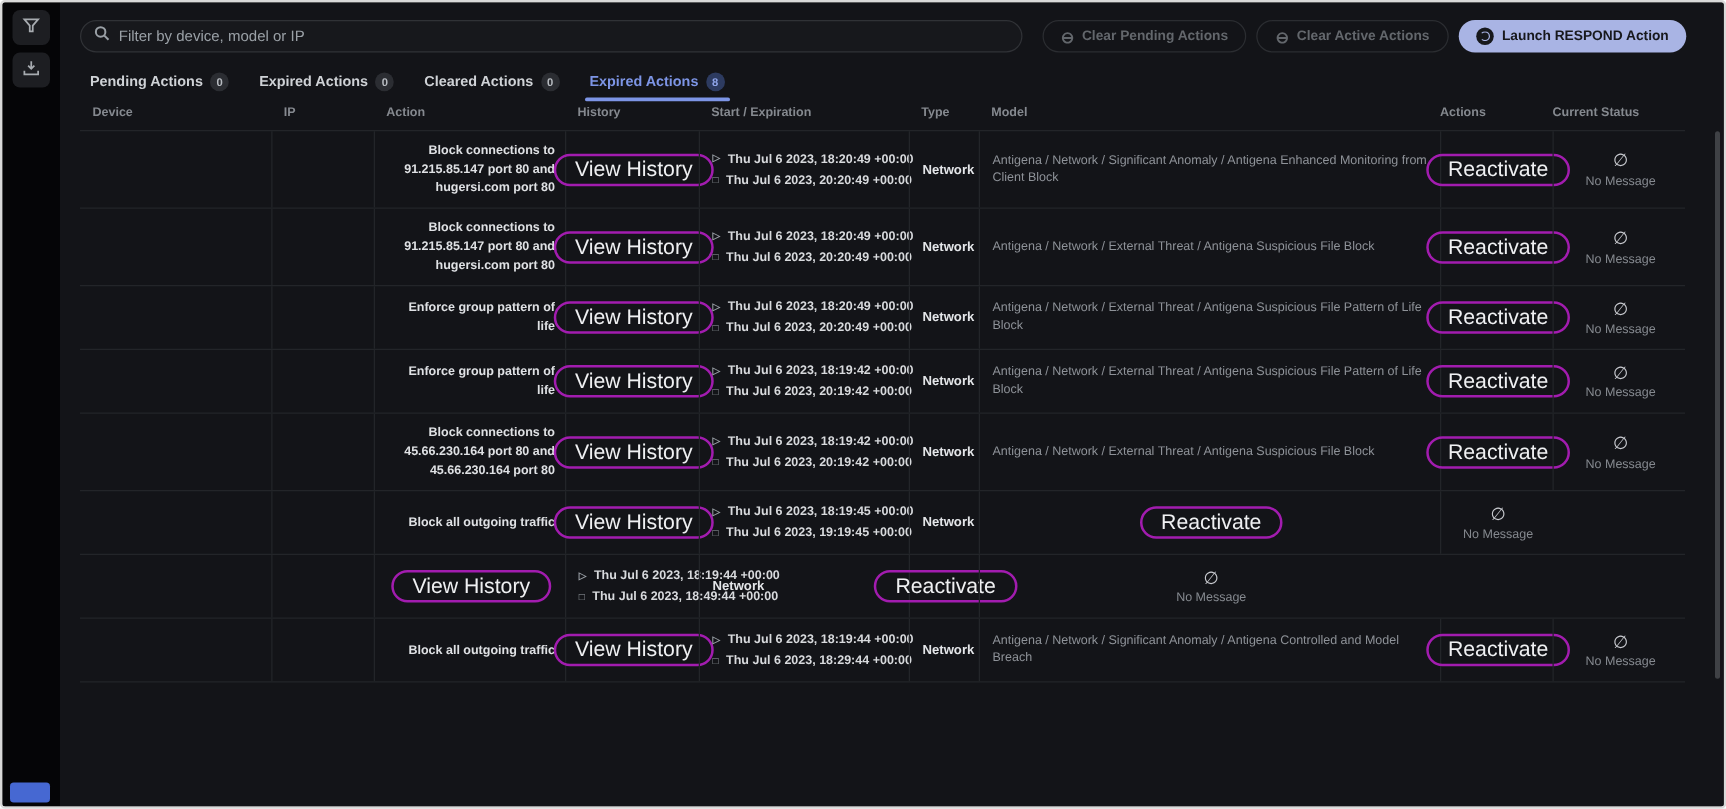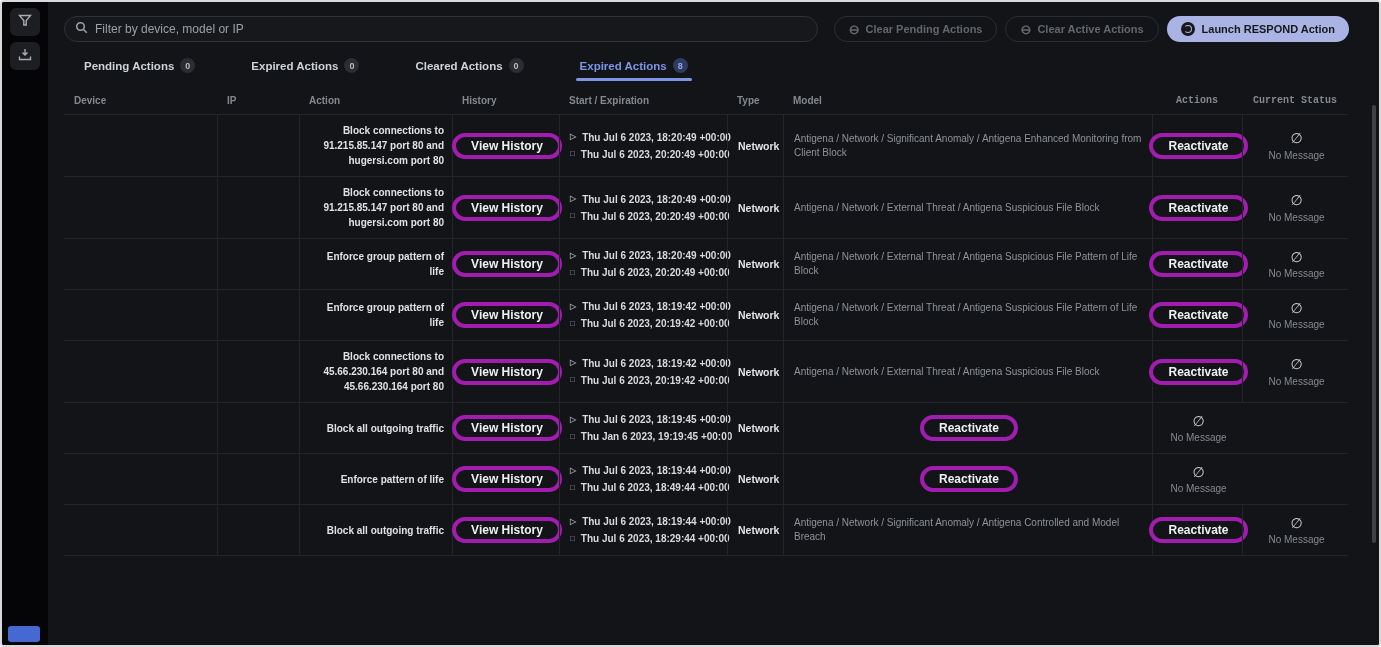--- a/index.html
+++ b/index.html
@@ -40,49 +40,49 @@
     height:26px; border-radius:14px; border:none; background:#a9b4e4; color:#17181c;
     font-size:11px; font-weight:bold; padding:12px 14px; display:flex; align-items:center; gap:7px;
     cursor:pointer; font-family:"Liberation Sans", sans-serif; white-space:nowrap;
   }
   .launch-ic { width:14px; height:14px; border-radius:50%; background:#17181c; position:relative; flex-shrink:0; }
   .launch-ic::after {
     content:""; position:absolute; left:3px; top:3px; width:6px; height:6px;
     border:1.5px solid #a9b4e4; border-radius:50%; border-left-color:transparent;
   }
   
-  .tabs { display:flex; gap:56px; margin:16px 0 0 20px; }
+  .tabs { display:flex; gap:24px; margin:16px 0 0 8px; }
   .tab { display:flex; align-items:center; gap:6px; padding-bottom:8px; cursor:pointer; position:relative; }
   .tab-label { font-size:11.5px; font-weight:bold; color:#cfd2d6; }
   .tab-badge {
     min-width:15px; height:15px; border-radius:8px; background:#2b2d32; color:#b7bbc0;
     font-size:9px; font-weight:bold; display:flex; align-items:center; justify-content:center; padding:0 4px;
   }
   .tab.active .tab-label { color:#7d95e6; }
   .tab.active .tab-badge { background:#2d3b60; color:#8fa5ea; }
   .tab.active::after { content:""; position:absolute; left:-4px; right:-4px; bottom:0; height:3px; background:#7d95e6; border-radius:2px; }
   
-  .table { margin-top:10px; width:1284px; }
+  .table { width:1284px; }
   .trow, .thead {
     display:grid;
     grid-template-columns:153px 82px 153px 107px 168px 56px 369px 90px 106px;
   }
   .thead { padding:4px 0 8px 0; }
   .th { font-size:10px; font-weight:bold; color:#85898f; padding-left:10px; }
-  .th.center { text-align:center; padding-left:0;font-family:Liberation Mono, monospace; }
+  .th.center { text-align:left; padding-left:0; }
   .trow { border-top:1px solid #232529; align-items:center; min-height:51px; }
   .trow:last-child { border-bottom:1px solid #232529; }
   .cell { padding:8px 8px 8px 10px; min-height:100%; display:flex; flex-direction:column; justify-content:center; }
   .trow .cell + .cell { border-left:1px solid #232529; }
   .trow .cell { height:100%; }
   .c-action { font-size:10px; color:#dfe1e4; line-height:1.5; font-weight:bold;text-align:right; }
   .c-history, .c-actions { align-items:center; }
   .pill-btn {
-    height:26px; border-radius:14px; border:4px solid #a21caf; background:transparent;
-    color:#eff0f2; font-size:12px; font-weight:bold; padding:0 15px; cursor:pointer;
+    height:26px; border-radius:14px; border:2px solid #a21caf; background:transparent;
+    color:#eff0f2; font-size:17px; font-weight:normal; padding:0 15px; cursor:pointer;
     font-family:"Liberation Sans", sans-serif; white-space:nowrap;
   }
   .date-line { display:flex; align-items:center; gap:6px; font-size:10px; font-weight:bold; color:#d8dadd; line-height:1.7; white-space:nowrap; }
   .date-ic { color:#9aa0a6; font-size:8px; width:8px; display:inline-block; }
   .c-type { font-size:10.5px; font-weight:bold; color:#e3e5e8; }
   .c-model { font-size:10px; color:#8e9298; line-height:1.4; }
   .c-status { align-items:center; text-align:center; }
   .status-ic { font-size:14px; color:#c9cbd0; line-height:1.2; }
   .status-tx { font-size:10px; color:#85898f; margin-top:3px; }
   
@@ -372,44 +372,41 @@
     <div class="cell c-history">
       <button class="pill-btn">View History</button>
     </div>
     <div class="cell c-dates">
       <div class="date-line">
         <span class="date-ic">▷</span>
         <span>Thu Jul 6 2023, 18:19:45 +00:00</span>
       </div>
       <div class="date-line">
         <span class="date-ic">□</span>
-        <span>Thu Jan 6 2023, 19:19:45 +00:00</span>
-      </div>
-    </div>
-    <div class="cell c-type">
-              <span>Network</span>
-            </div>
-    <div class="cell c-actions">
-      <button class="pill-btn">Reactivate</button>
-    </div>
-    <div class="cell c-status">
-      <div class="status-ic">∅</div>
-      <div class="status-tx">No Message</div>
-    </div>
-  </div>
-
-  <div class="trow">
-    <div class="cell c-device">
-              <span></span>
-            </div>
-    <div class="cell c-ip">
-              <span></span>
-            </div>
-    <div class="cell c-action">
-              <span>Enforce pattern of life</span>
+        <span>Thu Jul 6 2023, 19:19:45 +00:00</span>
+      </div>
+    </div>
+    <div class="cell c-type">
+              <span>Network</span>
+            </div>
+    <div class="cell c-actions">
+      <button class="pill-btn">Reactivate</button>
+    </div>
+    <div class="cell c-status">
+      <div class="status-ic">∅</div>
+      <div class="status-tx">No Message</div>
+    </div>
+  </div>
+
+  <div class="trow">
+    <div class="cell c-device">
+              <span></span>
+            </div>
+    <div class="cell c-ip">
+              <span></span>
             </div>
     <div class="cell c-history">
       <button class="pill-btn">View History</button>
     </div>
     <div class="cell c-dates">
       <div class="date-line">
         <span class="date-ic">▷</span>
         <span>Thu Jul 6 2023, 18:19:44 +00:00</span>
       </div>
       <div class="date-line">

